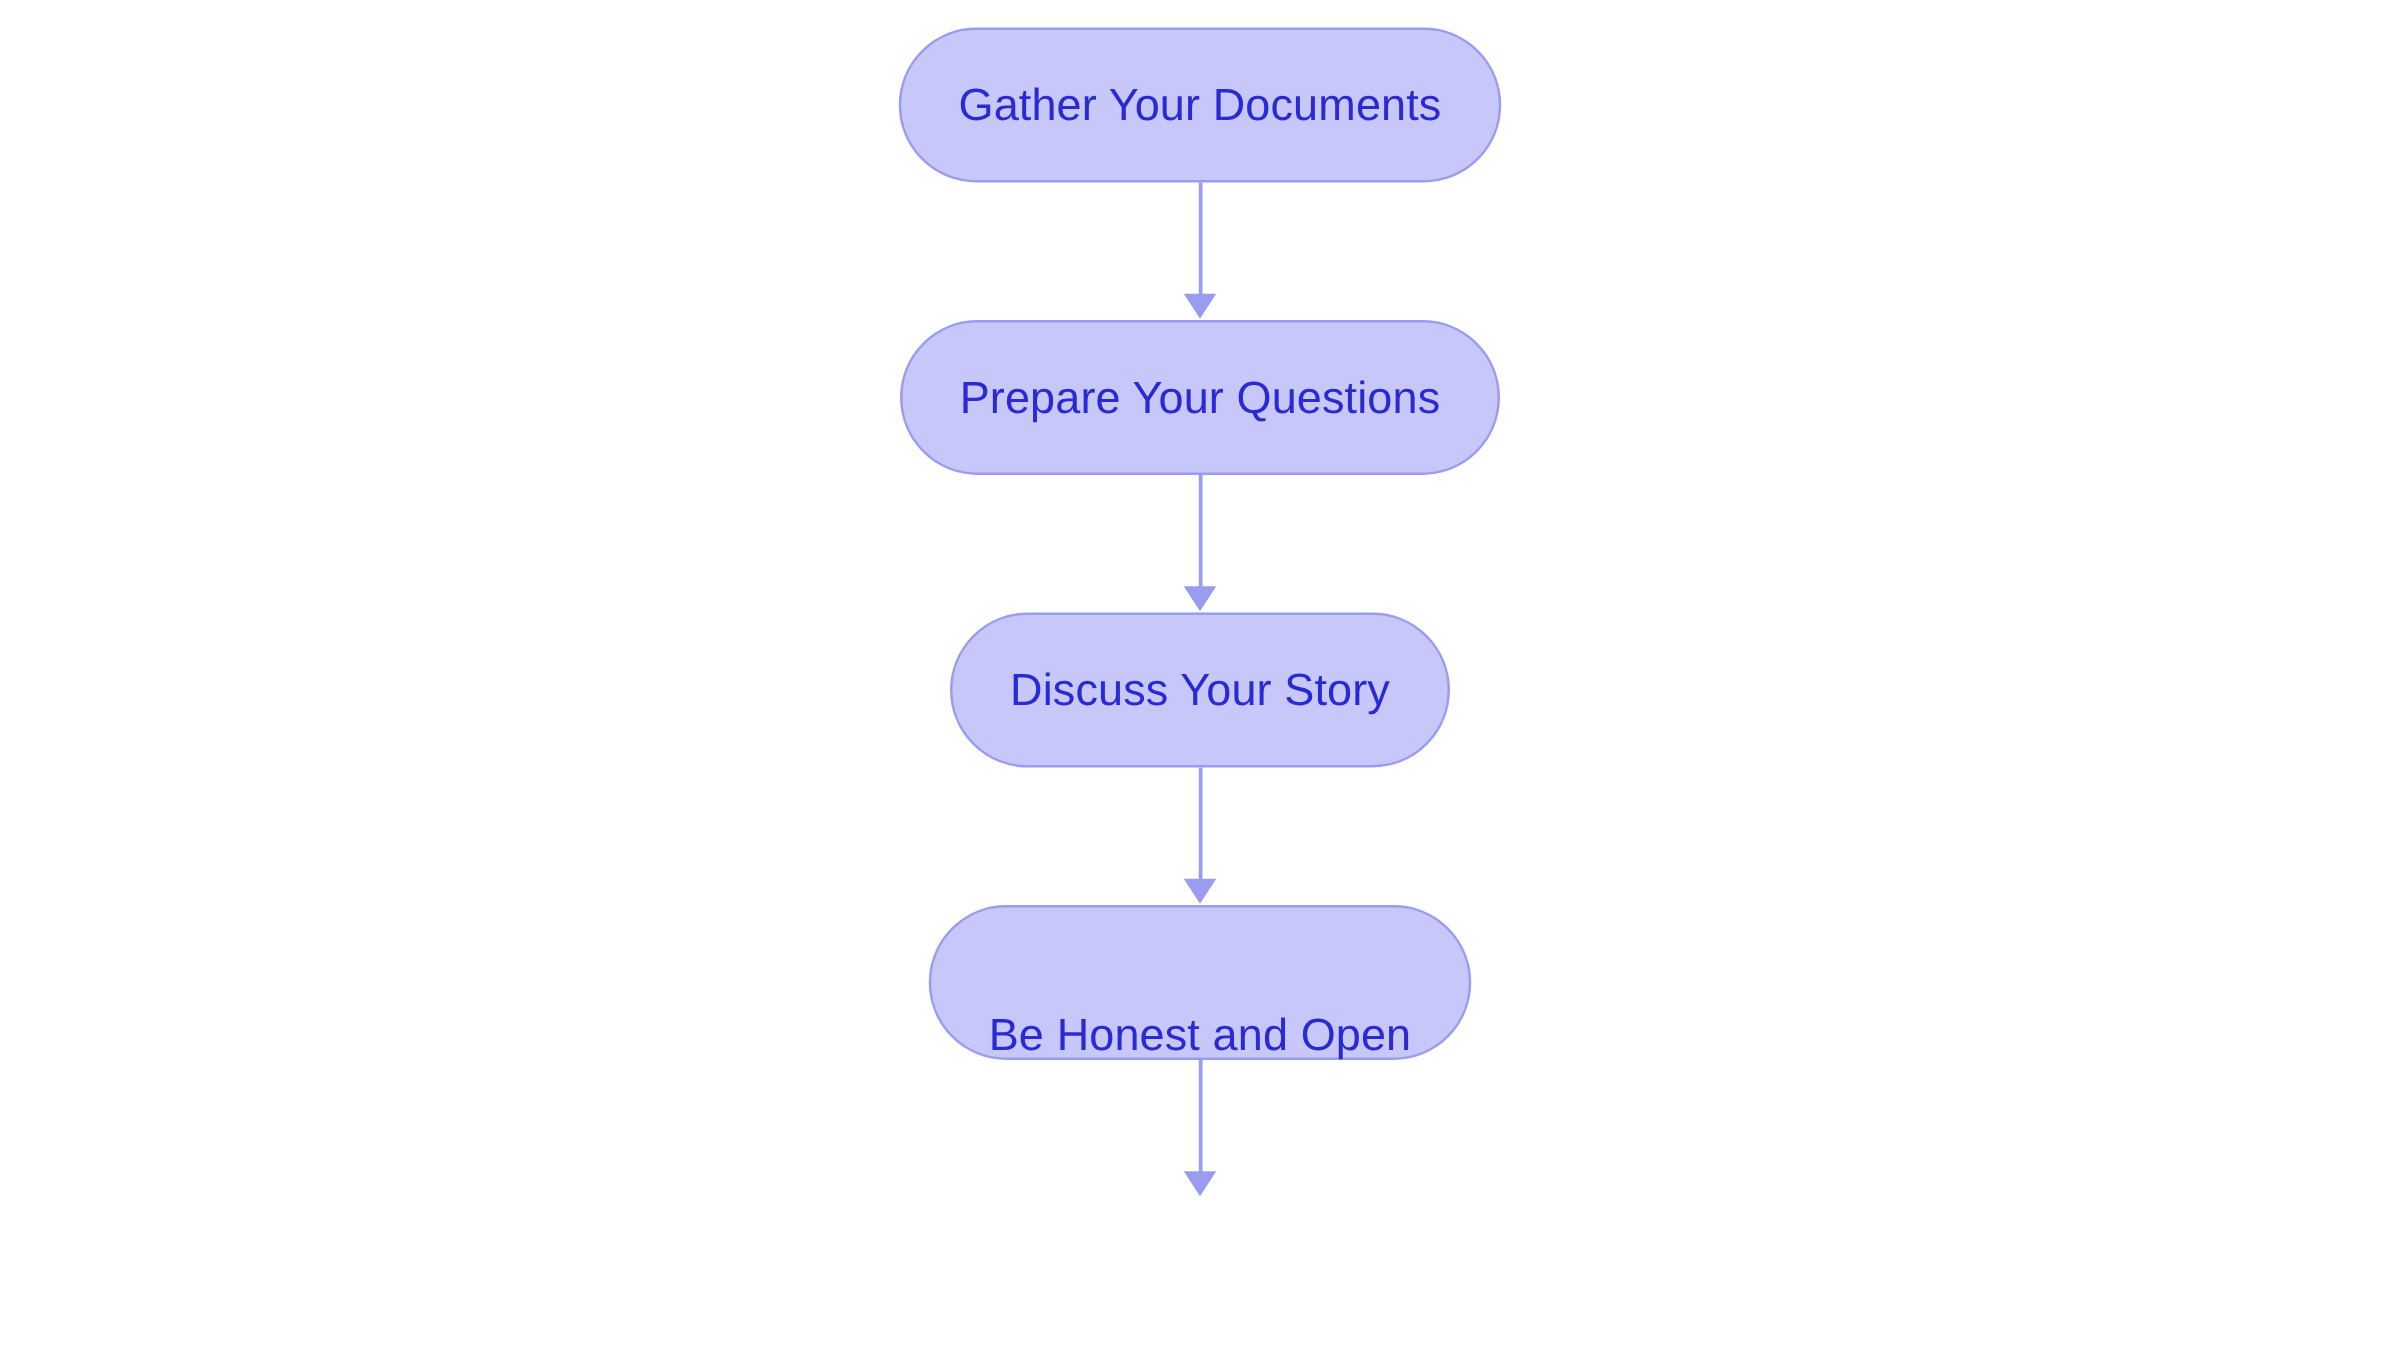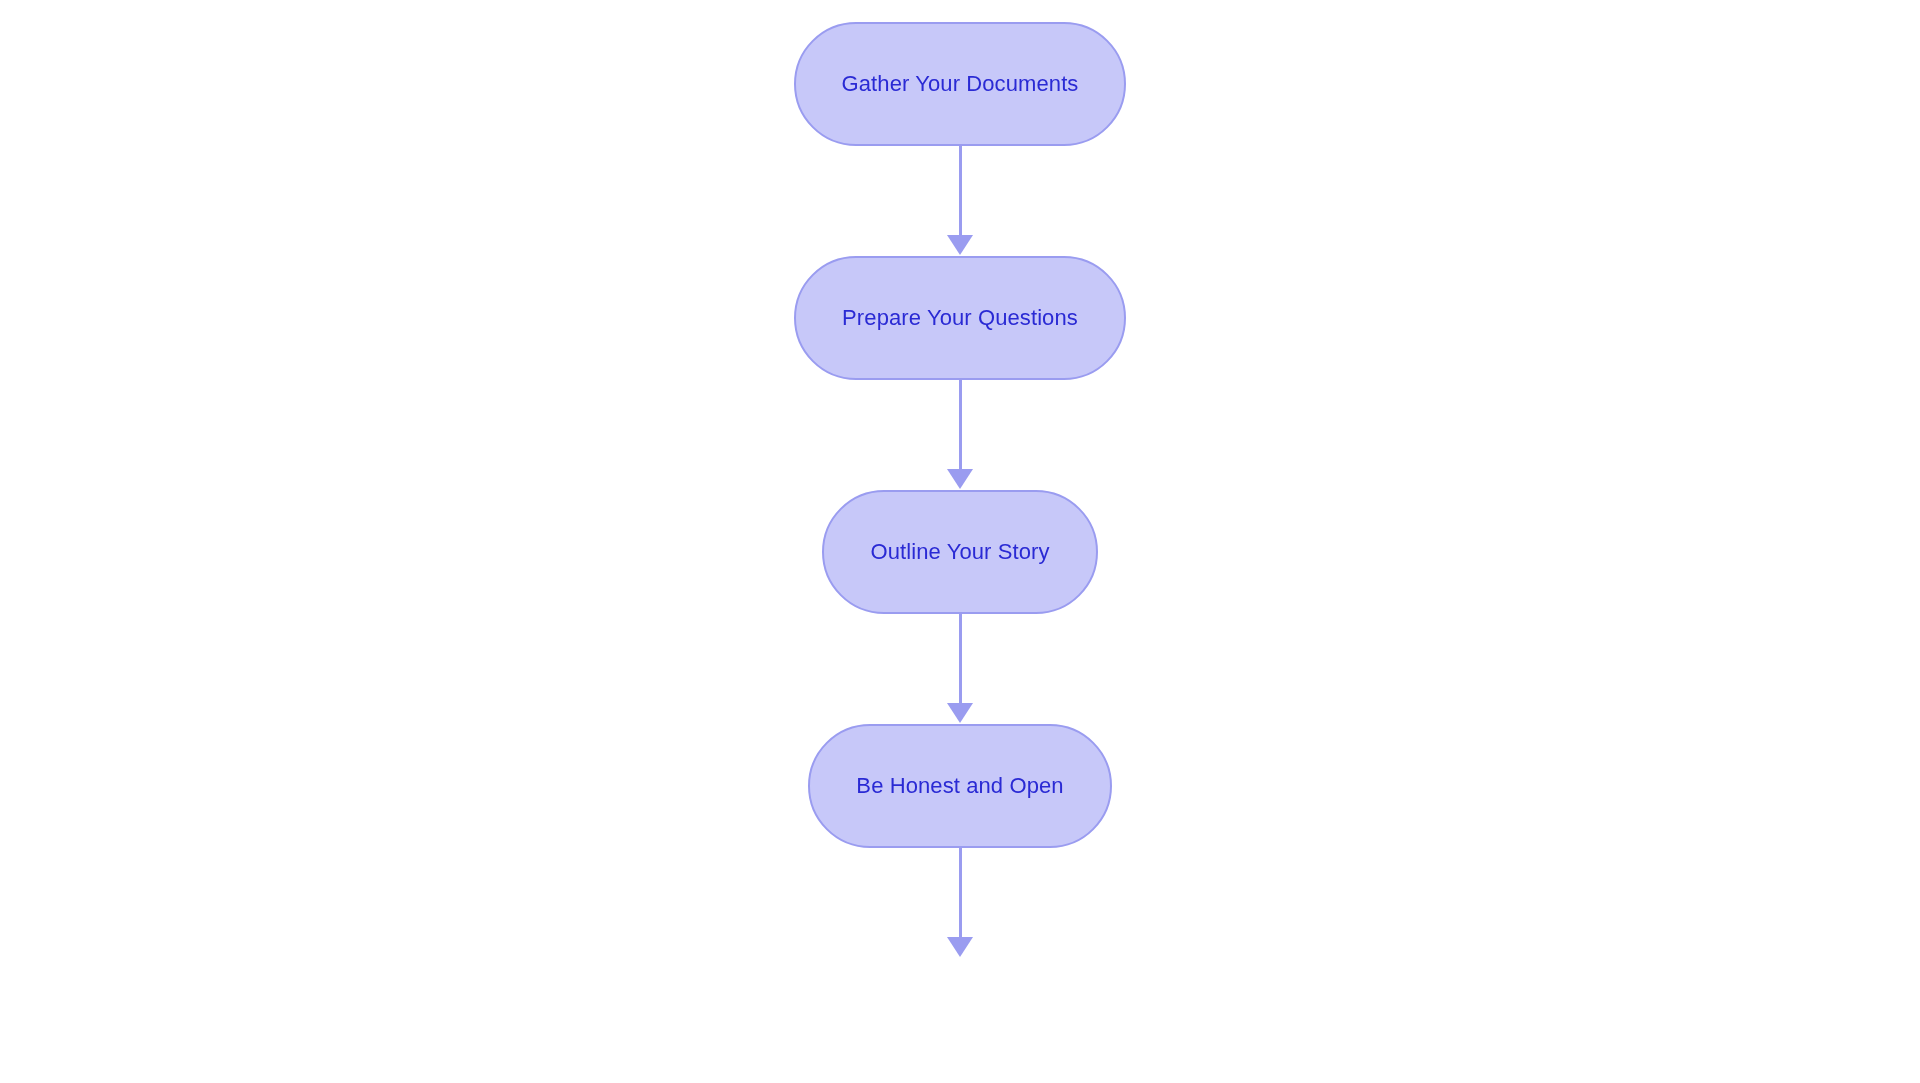--- a/index.html
+++ b/index.html
@@ -44,21 +44,21 @@
     background: #c7c8f9;
     border: 2px solid #9a9cf0;
     border-radius: 62px;
     height: 124px;
     padding: 0 46px;
     white-space: nowrap;
   }
 
   .flow-node-label {
     font-family: "Liberation Sans", sans-serif;
-    font-size: 22px;
+    font-size: 36px;
     font-weight: 400;
     letter-spacing: 0.1px;
     color: #2a2ad4;
     line-height: 1;
     user-select: none;
   }
 
   
   .flow-connector {
     position: relative;
@@ -105,29 +105,29 @@
     <div class="flow-node n-1" style="background: rgb(199, 200, 249); border-color: rgb(154, 156, 240);">
       <span class="flow-node-label" style="color: rgb(42, 42, 212);">Prepare Your Questions</span>
     </div>
 
     <div class="flow-connector">
       <div class="connector-line" style="background: rgb(154, 156, 240);"></div>
       <div class="connector-arrowhead" style="border-top-color: rgb(154, 156, 240);"></div>
     </div>
 
     <div class="flow-node n-2" style="background: rgb(199, 200, 249); border-color: rgb(154, 156, 240);">
-      <span class="flow-node-label" style="color: rgb(42, 42, 212);">Outline Your Story</span>
+      <span class="flow-node-label" style="color: rgb(42, 42, 212);">Discuss Your Story</span>
     </div>
 
     <div class="flow-connector">
       <div class="connector-line" style="background: rgb(154, 156, 240);"></div>
       <div class="connector-arrowhead" style="border-top-color: rgb(154, 156, 240);"></div>
     </div>
 
-    <div class="flow-node n-3" style="background: rgb(199, 200, 249); border-color: rgb(154, 156, 240);">
+    <div class="flow-node n-3" style="background: rgb(199, 200, 249); border-color: rgb(154, 156, 240); align-items: flex-end;">
       <span class="flow-node-label" style="color: rgb(42, 42, 212);">Be Honest and Open</span>
     </div>
 
     <div class="flow-connector">
       <div class="connector-line" style="background: rgb(154, 156, 240);"></div>
       <div class="connector-arrowhead" style="border-top-color: rgb(154, 156, 240);"></div>
     </div>
 
 
   </div>

